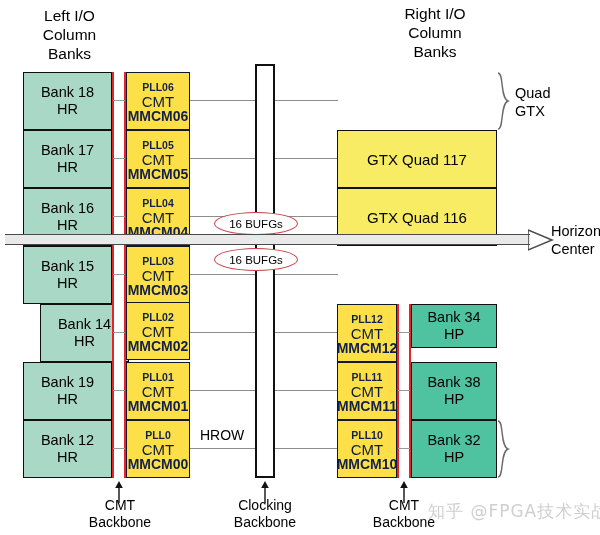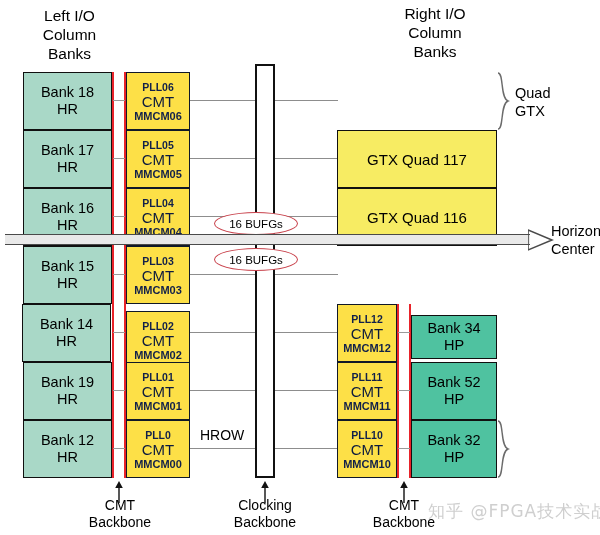--- a/index.html
+++ b/index.html
@@ -27,21 +27,21 @@
     font-size:14.5px;line-height:17px;text-align:center;
   }
   
   .cmt{
     background:#fde047;border:1.6px solid #101828;
     display:flex;flex-direction:column;align-items:center;justify-content:center;
     text-align:center;
   }
   .cmt .pll{font-size:10.5px;line-height:12px;color:#11204a;font-weight:600;}
   .cmt .cmtlbl{font-size:15px;line-height:17px;color:#0d1b3e;}
-  .cmt .mmcm{font-size:11px;line-height:12px;color:#11204a;font-weight:600;}
+  .cmt .mmcm{font-size:14px;line-height:12px;color:#11204a;font-weight:600;}
 
   
   .gtx{
     background:#f7ec63;border:1.6px solid #101010;
     display:flex;align-items:center;justify-content:center;
     font-size:15px;color:#000;
   }
   
   .hbank{
     background:#4fc2a0;border:1.6px solid #101010;
@@ -116,21 +116,21 @@
     <span>HR</span>
   </div>
   <div class="abs lbank" style="left:23px;top:188px;width:89px;height:58px;">
     <span>Bank 16</span>
     <span>HR</span>
   </div>
   <div class="abs lbank" style="left:23px;top:246px;width:89px;height:58px;">
     <span>Bank 15</span>
     <span>HR</span>
   </div>
-  <div class="abs lbank" style="left:22px;top:304px;width:89px;height:58px;">
+  <div class="abs lbank" style="left:40px;top:304px;width:89px;height:58px;">
     <span>Bank 14</span>
     <span>HR</span>
   </div>
   <div class="abs lbank" style="left:23px;top:362px;width:89px;height:58px;">
     <span>Bank 19</span>
     <span>HR</span>
   </div>
   <div class="abs lbank" style="left:23px;top:420px;width:89px;height:58px;">
     <span>Bank 12</span>
     <span>HR</span>
@@ -159,21 +159,21 @@
   <div class="abs cmt" style="left:126px;top:188px;width:64px;height:58px;">
     <span class="pll">PLL04</span>
     <span class="cmtlbl">CMT</span>
     <span class="mmcm">MMCM04</span>
   </div>
   <div class="abs cmt" style="left:126px;top:246px;width:64px;height:58px;">
     <span class="pll">PLL03</span>
     <span class="cmtlbl">CMT</span>
     <span class="mmcm">MMCM03</span>
   </div>
-  <div class="abs cmt" style="left:126px;top:311px;width:64px;height:58px;">
+  <div class="abs cmt" style="left:126px;top:302px;width:64px;height:58px;">
     <span class="pll">PLL02</span>
     <span class="cmtlbl">CMT</span>
     <span class="mmcm">MMCM02</span>
   </div>
   <div class="abs cmt" style="left:126px;top:362px;width:64px;height:58px;">
     <span class="pll">PLL01</span>
     <span class="cmtlbl">CMT</span>
     <span class="mmcm">MMCM01</span>
   </div>
   <div class="abs cmt" style="left:126px;top:420px;width:64px;height:58px;">
@@ -222,26 +222,26 @@
     <span class="pll">PLL10</span>
     <span class="cmtlbl">CMT</span>
     <span class="mmcm">MMCM10</span>
   </div>
 
   <div class="abs backbone-red" style="left:397px;top:304px;width:14px;height:174px;"></div>
   <div class="abs stub" style="left:398px;top:332px;width:12px;"></div>
   <div class="abs stub" style="left:398px;top:390px;width:12px;"></div>
   <div class="abs stub" style="left:398px;top:448px;width:12px;"></div>
 
-  <div class="abs hbank" style="left:411px;top:304px;width:86px;height:44px;margin-top:11px;">
+  <div class="abs hbank" style="left:411px;top:304px;width:86px;height:44px;">
     <span>Bank 34</span>
     <span>HP</span>
   </div>
   <div class="abs hbank" style="left:411px;top:362px;width:86px;height:58px;">
-    <span>Bank 52</span>
+    <span>Bank 38</span>
     <span>HP</span>
   </div>
   <div class="abs hbank" style="left:411px;top:420px;width:86px;height:58px;">
     <span>Bank 32</span>
     <span>HP</span>
   </div>
 
   <div class="abs hc-bar" style="left:5px;top:234px;width:525px;"></div>
   <svg class="abs" style="left:528px;top:228px;width:26px;height:24px;" viewBox="0 0 26 24">
     <polygon points="0,2 24,12 0,22" fill="none" stroke="#4a4a4a" stroke-width="1.6"></polygon>

